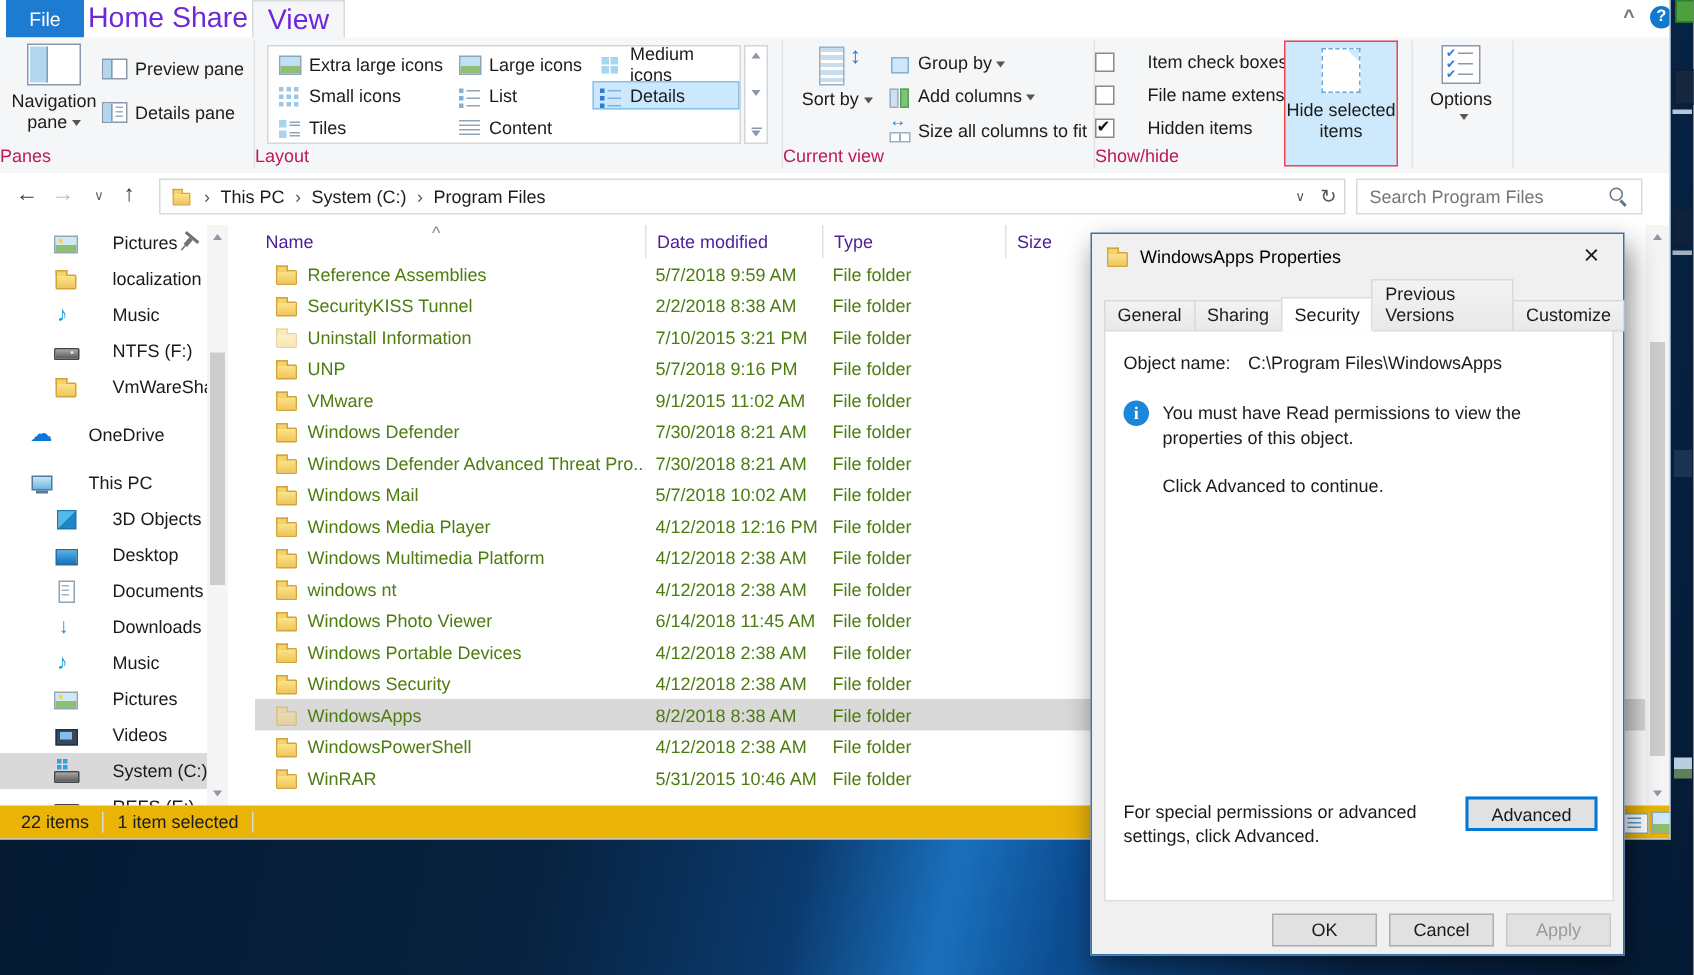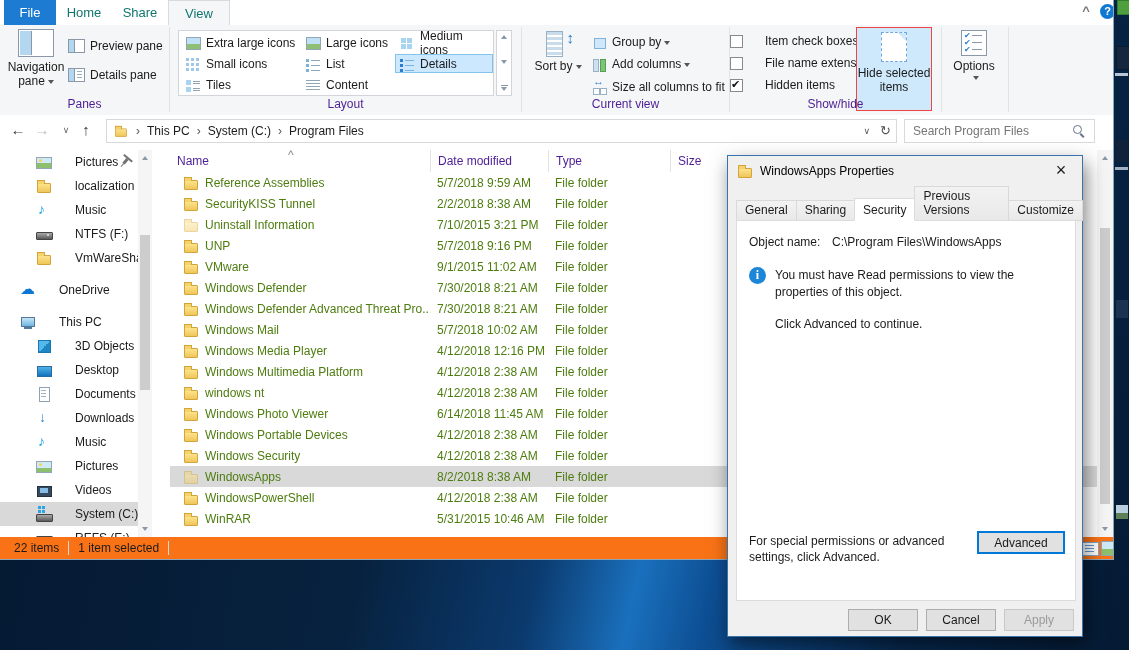--- a/index.html
+++ b/index.html
@@ -20,36 +20,36 @@
   .d5{left:1116px;top:505px;width:12px;height:14px;background:linear-gradient(#b9cede 55%,#5f7f57 55%)}
 
   
   .explorer{position:absolute;left:0;top:0;width:1113px;height:559px;background:#fff;
     border-right:1px solid #8ea4b8;border-bottom:1px solid #8ea4b8;overflow:hidden}
 
   
   .tabsrow{position:absolute;left:0;top:0;width:100%;height:25px;background:#fff}
   .ftab{position:absolute;left:4px;top:0;width:52px;height:25px;background:#1e7bd2;color:#fff;
     display:flex;align-items:center;justify-content:center;font-size:13px}
-  .rtab{position:absolute;top:0;height:25px;display:flex;align-items:center;justify-content:center;font-size:13px;color:#0f766e}
+  .rtab{position:absolute;top:0;height:25px;display:flex;align-items:center;justify-content:center;font-size:19px;color:#6d28d9}
   .rtab.t1{left:56px;width:56px}.rtab.t2{left:112px;width:56px}
   .rtab.t3{left:168px;width:60px;background:#f5f6f7;border:1px solid #d8dadc;border-bottom:none}
   .collapse-ic{position:absolute;left:1078px;top:4px;width:16px;height:16px;color:#777;font-size:13px;text-align:center;line-height:14px}
   .collapse-ic::before{content:"^";font-weight:bold}
   .help-ic{position:absolute;left:1100px;top:4px;width:15px;height:15px;border-radius:50%;background:#0f78d0;color:#fff;
     font-size:11px;font-weight:bold;text-align:center;line-height:15px}
   .help-ic::before{content:"?"}
 
   
   .ribbon{position:absolute;top:25px;left:0;width:100%;height:90px;background:#f5f6f7;border-bottom:1px solid #d8dadc}
   .rgroup{position:absolute;top:0;height:89px}
   .g-panes{left:0;width:169px}.g-layout{left:170px;width:351px}.g-current{left:522px;width:207px}
   .g-show{left:730px;width:211px}.g-options{left:942px;width:64px}
   .rsep{position:absolute;top:2px;bottom:3px;width:1px;background:#e1e3e5}
-  .glabel{position:absolute;bottom:3px;left:0;right:0;text-align:center;font-size:12px;color:#4c1d95}
+  .glabel{position:absolute;bottom:3px;left:0;right:0;font-size:12px;color:#be185d}
   .bigbtn{position:absolute;display:flex;flex-direction:column;align-items:center;text-align:center;line-height:14px;color:#1b1b1b;cursor:default}
   .smallbtn{position:absolute;display:flex;align-items:center;gap:5px;height:20px;color:#1b1b1b}
   .dcaret{width:0;height:0;border-left:3px solid transparent;border-right:3px solid transparent;border-top:4px solid #555;display:inline-block;margin-left:3px;vertical-align:middle}
   .navpane-ic{width:34px;height:26px;border:1px solid #8a98a8;background:#fff;position:relative;margin-bottom:3px}
   .navpane-ic::before{content:"";position:absolute;left:1px;top:1px;bottom:1px;width:11px;background:#b3d7f0;border-right:1px solid #8a98a8}
   .pane-ic{width:15px;height:12px;border:1px solid #8a98a8;background:#fff;position:relative;flex:none}
   .pane-ic::before{content:"";position:absolute;left:0;top:0;bottom:0;width:5px;background:#b3d7f0;border-right:1px solid #8a98a8}
   .pane-ic.lines::after{content:"";position:absolute;left:8px;top:2px;width:5px;height:1px;background:#9ab0c0;box-shadow:0 3px #9ab0c0,0 6px #9ab0c0}
 
   .gallery{position:absolute;left:8px;top:5px;width:316px;height:66px;background:#fff;border:1px solid #d2d6da;
@@ -132,21 +132,21 @@
   .row{display:flex;height:21px;align-items:center;color:#4d7c0f}
   .row.selected{background:#d9d9d9}
   .cell{box-sizing:border-box;padding-left:7px;white-space:nowrap;overflow:hidden}
   .c-name{width:260px;display:flex;align-items:center;gap:6px;padding-left:13px}
   .c-date{width:118px}.c-type{width:122px}.c-size{width:57px}
   .list-scroll{position:absolute;right:0;top:150px;width:16px;height:387px;background:#f5f5f5}
   .list-scroll .thumb{position:absolute;left:3px;top:78px;width:10px;height:276px;background:#cdcdcd}
   .list-scroll .sarr{width:16px}
 
   
-  .status{position:absolute;left:0;bottom:0;width:100%;height:22px;background:#f97316;display:flex;align-items:center;padding-left:14px;box-sizing:border-box}
+  .status{position:absolute;left:0;bottom:0;width:100%;height:22px;background:#eab308;display:flex;align-items:center;padding-left:14px;box-sizing:border-box}
   .sdiv{width:1px;height:14px;background:#d9d9d9;margin:0 9px}
   .sv-details{position:absolute;left:1082px;top:5px;width:15px;height:12px;border:1px solid #7fa8c8;background:#fff}
   .sv-details::before{content:"";position:absolute;left:2px;top:2px;width:9px;height:1px;background:#5b9bd5;box-shadow:0 3px #5b9bd5,0 6px #5b9bd5}
   .sv-thumb{position:absolute;left:1101px;top:4px;width:16px;height:13px;border:1px solid #8fa5b8;background:linear-gradient(#cfe9f7 55%,#8cc06d 55%)}
 
   
   .ic{position:relative;width:16px;height:16px;display:inline-block;flex:none}
   .dim{opacity:.45}
   .ic-folder::before{content:"";position:absolute;left:1px;top:5px;width:12px;height:8px;background:linear-gradient(#fce38b,#efc65a);border:1px solid #d3a439;border-radius:1px}
   .ic-folder::after{content:"";position:absolute;left:1px;top:2px;width:6px;height:3px;background:#f3d36c;border:1px solid #d3a439;border-bottom:none}

